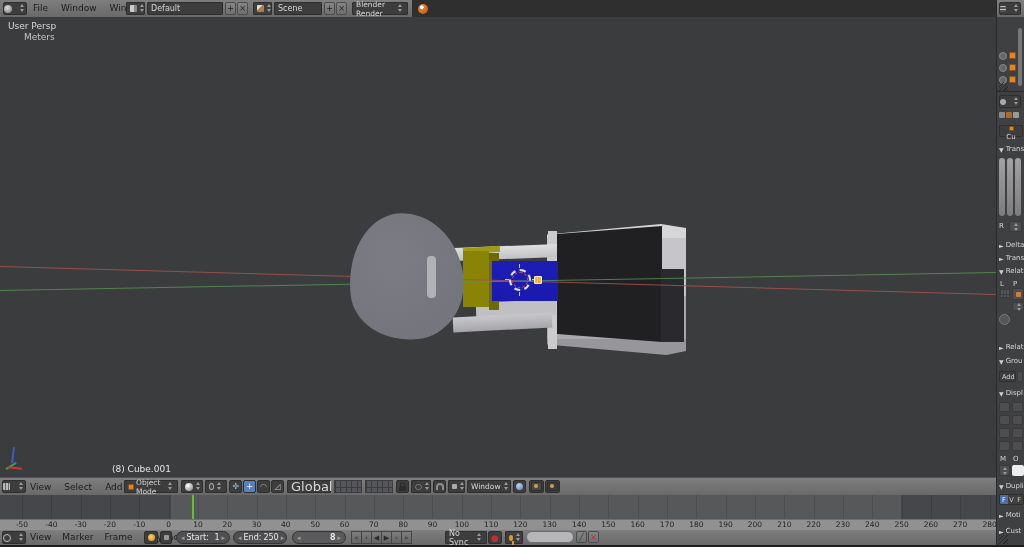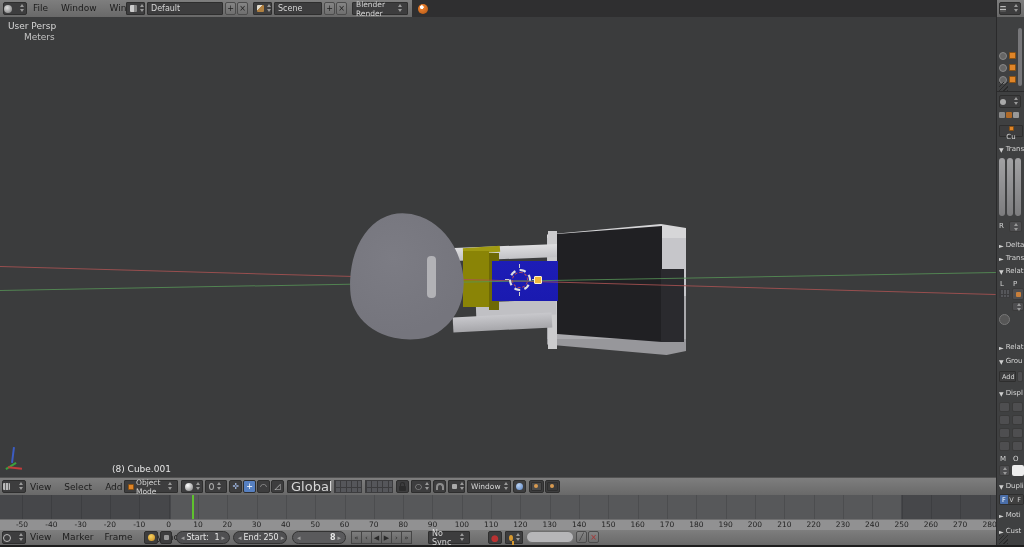--- a/index.html
+++ b/index.html
@@ -355,21 +355,21 @@
       <span class="arr">▸</span>
     </div>
     <div class="transport" style="left:352px;top:1px;">
       <span class="tbtn">«</span>
       <span class="tbtn">‹</span>
       <span class="tbtn">◀</span>
       <span class="tbtn">▶</span>
       <span class="tbtn">›</span>
       <span class="tbtn">»</span>
     </div>
-    <div class="dd" style="left:428px;top:1px;width:42px;align-items:center;">
+    <div class="dd" style="left:445px;top:1px;width:42px;align-items:center;">
       <span>No Sync</span>
         <span class="ud"></span>
     </div>
     <div class="btn dk" style="left:488px;top:1px;width:14px;">
         <span style="color:var(--record-red,#b93232);font-size:9px;">●</span>
       </div>
     <div class="dd" style="left:505px;top:1px;width:18px;">
         <span class="keyicon"></span>
         <span class="ud"></span>
       </div>

